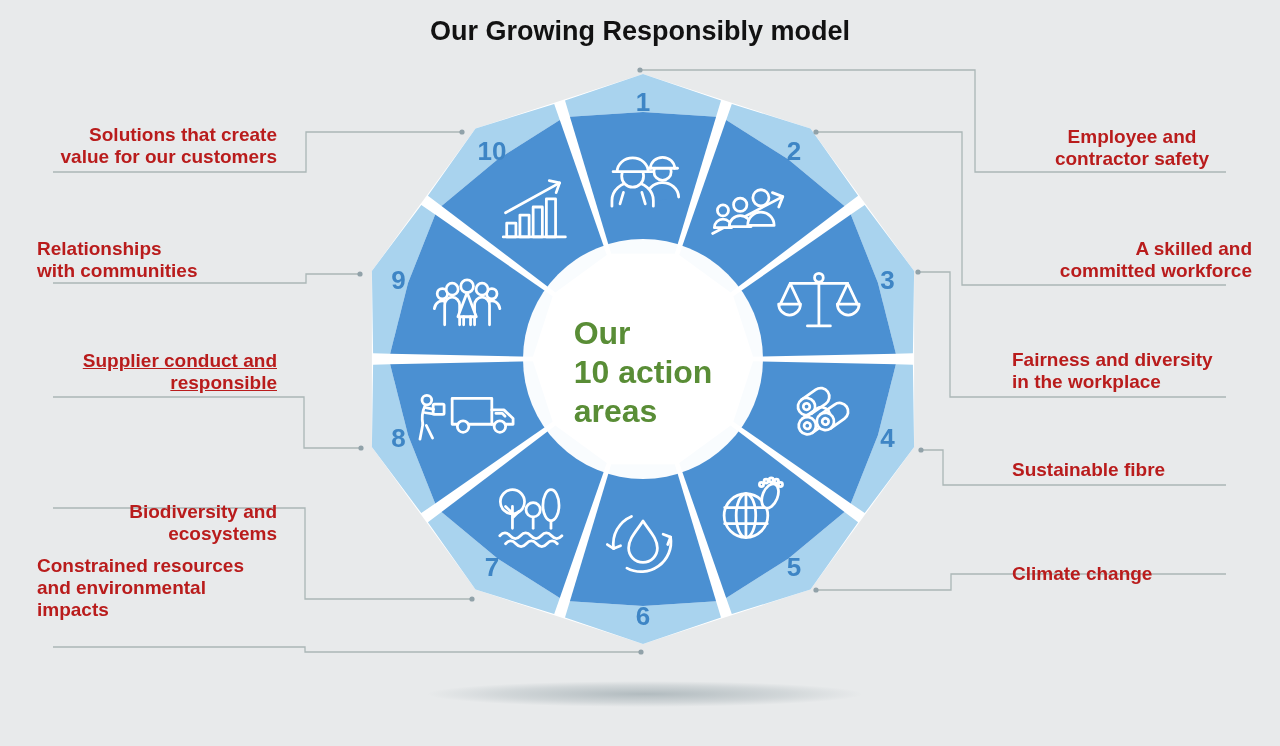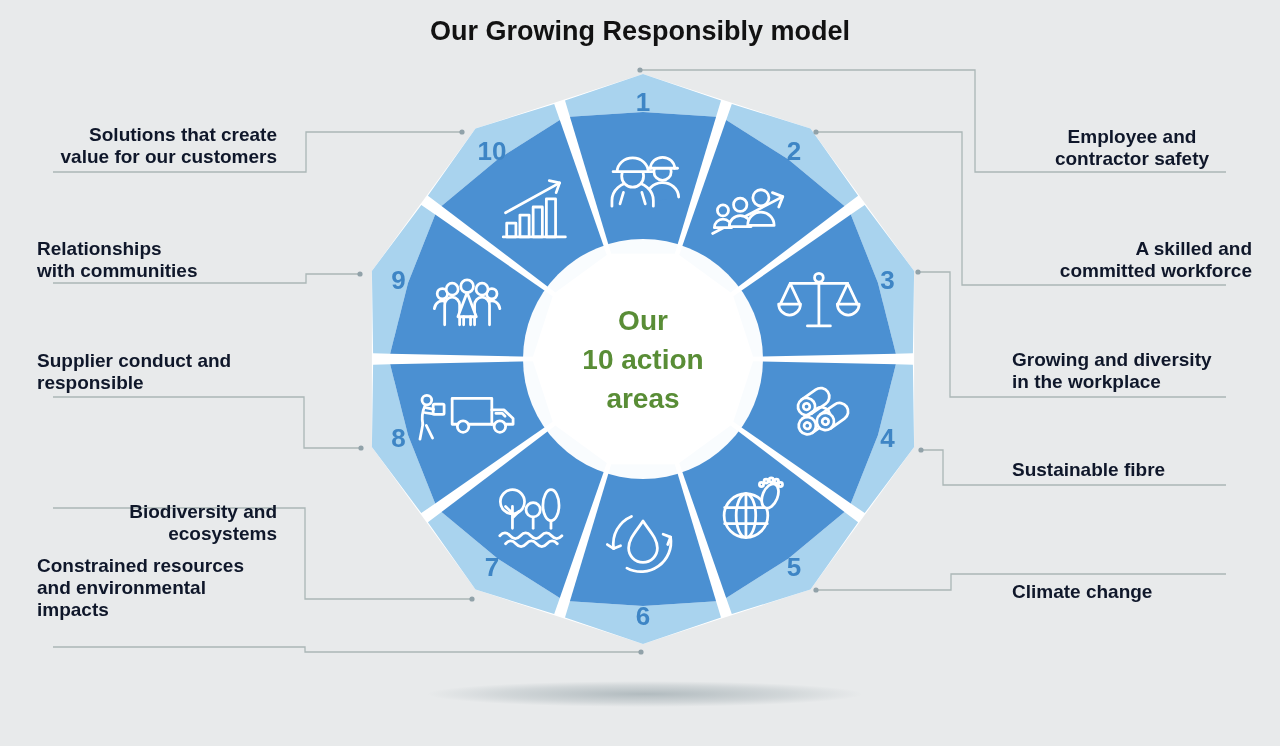--- a/index.html
+++ b/index.html
@@ -1,24 +1,24 @@
 <!DOCTYPE html>
 <html><head>
 <meta charset="utf-8">
 <style>
   html,body{margin:0;padding:0}
   body{width:1280px;height:746px;background:#e8eaeb;font-family:"Liberation Sans",sans-serif;overflow:hidden}
   .stage{position:relative;width:1280px;height:746px}
   .title{position:absolute;top:16px;left:0;width:1280px;text-align:center;
          font-size:27px;font-weight:bold;color:#121212}
-  .center-label{position:absolute;left:643px;top:359px;transform:translate(-50%,-50%);
-         text-align:center;font-size:28px;line-height:39px;font-weight:bold;
+  .center-label{position:absolute;left:643px;top:372px;transform:translate(-50%,-50%);
+         font-size:32px;line-height:39px;font-weight:bold;
          white-space:pre-line}
   .action-label{position:absolute;font-size:19px;line-height:22px;font-weight:bold;
-         color:#0f172a;white-space:pre-line}
+         color:#b91c1c;white-space:pre-line}
   svg.layer{position:absolute;left:0;top:0}
   svg text{font-family:"Liberation Sans",sans-serif;font-weight:bold}
 </style>
 </head>
 <body style="background: rgb(232, 234, 235);">
 
 <div class="stage">
   <div class="title">Our Growing Responsibly model</div>
   <svg id="wheel-svg" class="layer" width="1280" height="746" viewBox="0 0 1280 746">
       <defs>
@@ -194,29 +194,29 @@
       <circle cx="462" cy="132" r="2.6" fill="#91a2a9"></circle>
     </svg>
   <div class="center-label" style="color: rgb(89, 141, 54);">Our
 10 action
 areas</div>
   <div id="labels">
       <div class="action-label" style="left: 1012px; top: 126px; width: 240px; text-align: center;">Employee and
 contractor safety</div>
       <div class="action-label" style="left: 1012px; top: 238px; width: 240px; text-align: right;">A skilled and
 committed workforce</div>
-      <div class="action-label" style="left: 1012px; top: 349px; width: 240px; text-align: left;">Growing and diversity
+      <div class="action-label" style="left: 1012px; top: 349px; width: 240px; text-align: left;">Fairness and diversity
 in the workplace</div>
       <div class="action-label" style="left: 1012px; top: 459px; width: 240px; text-align: left;">Sustainable fibre</div>
-      <div class="action-label" style="left: 1012px; top: 581px; width: 240px; text-align: left;">Climate change</div>
+      <div class="action-label" style="left: 1012px; top: 563px; width: 240px; text-align: left;">Climate change</div>
       <div class="action-label" style="left: 37px; top: 555px; width: 240px; text-align: left;">Constrained resources
 and environmental
 impacts</div>
       <div class="action-label" style="left: 37px; top: 461px; width: 240px; text-align: right; margin-top: 40px;">Biodiversity and
 ecosystems</div>
-      <div class="action-label" style="left: 37px; top: 350px; width: 240px; ">Supplier conduct and
+      <div class="action-label" style="left: 37px; top: 350px; width: 240px; text-align: right; text-decoration: underline;">Supplier conduct and
 responsible</div>
       <div class="action-label" style="left: 37px; top: 238px; width: 240px; text-align: left;">Relationships
 with communities</div>
       <div class="action-label" style="left: 37px; top: 124px; width: 240px; text-align: right;">Solutions that create
 value for our customers</div>
     </div>
 </div>
 
 </body></html>

